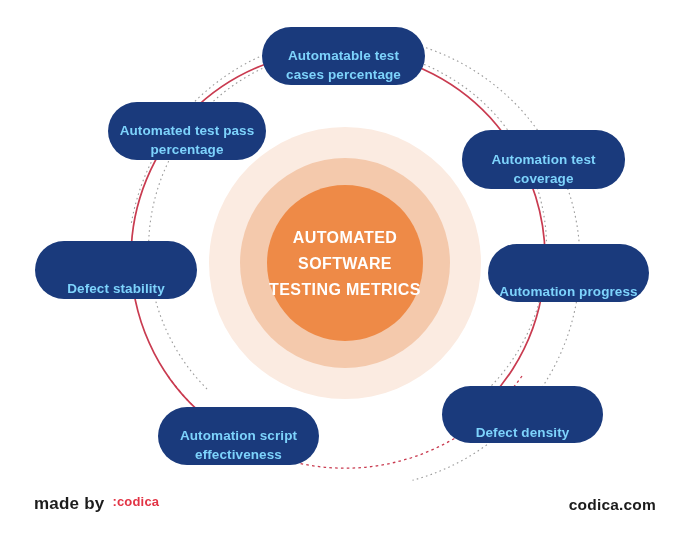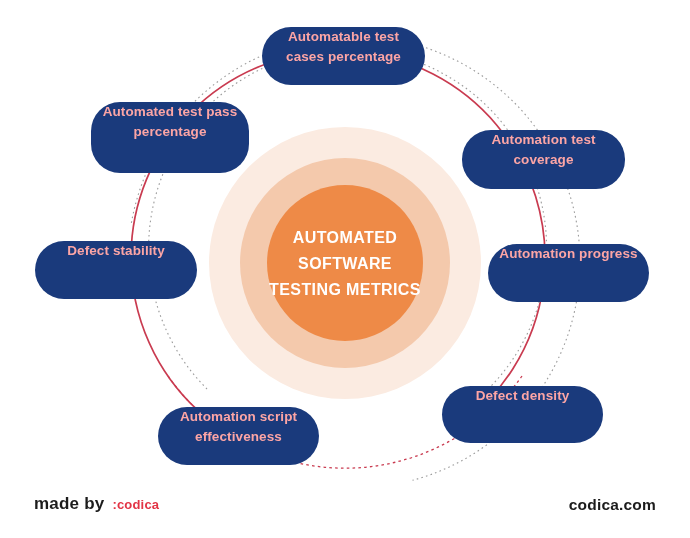--- a/index.html
+++ b/index.html
@@ -41,48 +41,48 @@
     white-space: pre-line;
   }
 
   
   .pill {
     position: absolute;
     z-index: 3;
     background: var(--pill-navy, #1A3A7C);
     border-radius: 29px;
     display: flex;
-    align-items: flex-start;
+    align-items: flex-end;
     justify-content: center;
-    color: #fca5a5;
+    color: #7dd3fc;
     text-align: center;
   }
   .pill-label {
     font-size: 13.5px;
     font-weight: 600;
     line-height: 1.45;
     white-space: pre-line;
     letter-spacing: 0.1px;
   }
   .pill-top          { left: 262px; top: 27px;  width: 163px; height: 58px; }
-  .pill-top-left     { left: 91px;  top: 102px; width: 158px; height: 71px; }
+  .pill-top-left     { left: 108px;  top: 102px; width: 158px; height: 58px; }
   .pill-top-right    { left: 462px; top: 101px; width: 163px; height: 59px; margin-top: 29px; }
   .pill-left         { left: 35px;  top: 241px; width: 162px; height: 58px; }
   .pill-right        { left: 488px; top: 244px; width: 161px; height: 58px; }
   .pill-bottom-left  { left: 158px; top: 407px; width: 161px; height: 58px; }
   .pill-bottom-right { left: 442px; top: 386px; width: 161px; height: 57px; }
 
   
   .footer-left {
     position: absolute;
     left: 34px;
     top: 494px;
     z-index: 3;
     display: flex;
-    align-items: center;
+    align-items: flex-start;
     gap: 8px;
   }
   .made-by {
     color: var(--text-dark, #1C1C1C);
     font-size: 17px;
     font-weight: 600;
     letter-spacing: 0.2px;
   }
   .brand {
     color: var(--brand-red, #E23445);

